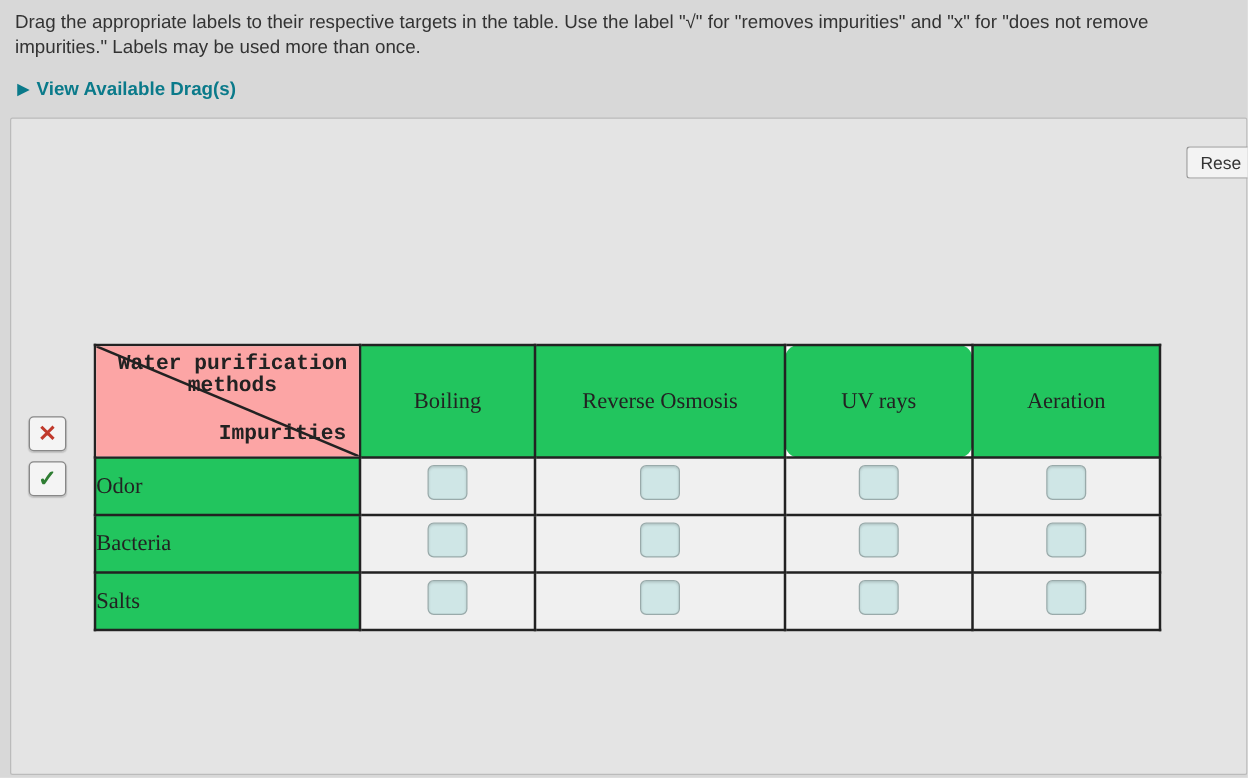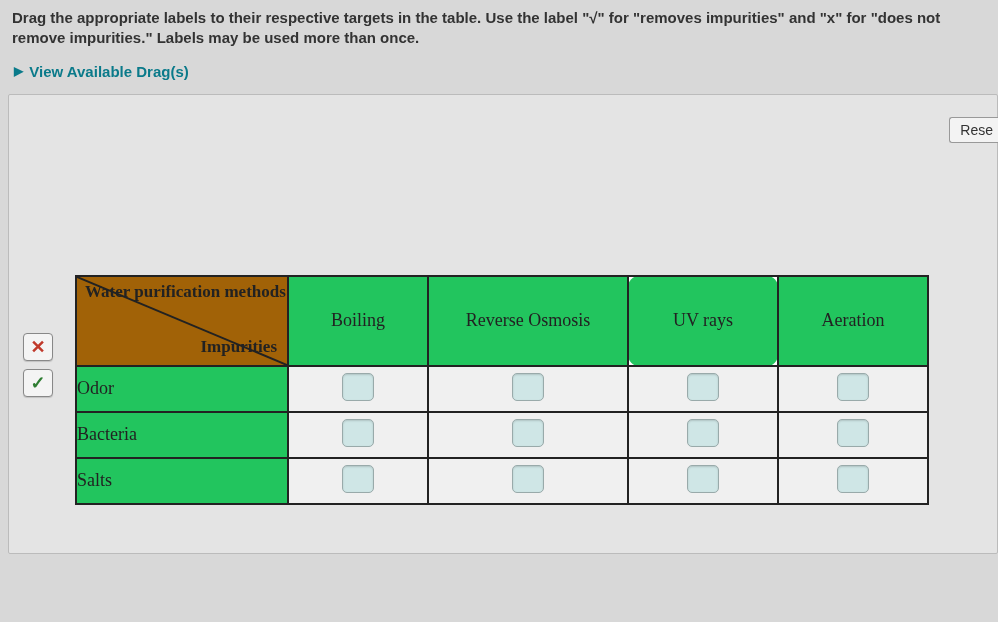--- a/index.html
+++ b/index.html
@@ -8,21 +8,21 @@
     padding: 8px 0 0 8px;
     font-family: Arial, Helvetica, sans-serif;
     background: #d8d8d8;
     width: 998px;
     height: 622px;
     overflow: hidden;
     color: #222;
   }
   .instructions {
     font-size: 15px;
-    font-weight: bold;
+    font-weight: normal;
     color: #333;
     margin: 0 10px 8px 4px;
     line-height: 1.35;
   }
   .hints {
     color: #0a7a8a;
     font-size: 15px;
     font-weight: bold;
     margin: 6px 0 10px 6px;
     cursor: pointer;
@@ -32,21 +32,21 @@
   }
   .hints .tri {
     font-size: 12px;
   }
   .panel {
     position: relative;
     margin: 4px 0 0 0;
     background: #e4e4e4;
     border: 1px solid #bbb;
     border-radius: 2px;
-    height: 460px;
+    height: 526px;
     padding: 12px;
   }
   .reset-btn {
     position: absolute;
     top: 22px;
     right: -2px;
     background: #f3f3f3;
     border: 1px solid #999;
     border-right: none;
     border-radius: 3px 0 0 3px;
@@ -92,23 +92,23 @@
     background: #fff;
     border: 2px solid #222;
   }
   table.grid th, table.grid td {
     border: 2px solid #222;
     padding: 0;
   }
   .diag-cell {
     width: 210px;
     height: 88px;
-    background: #a16207;
+    background: #fca5a5;
     position: relative;
-    font-family: Liberation Serif, serif;
+    font-family: Liberation Mono, monospace;
   }
   .diag-cell svg { position:absolute; inset:0; }
   .diag-top {
     position: absolute;
     top: 6px; left: 8px;
     font-size: 17px;
     line-height: 1.1;
   }
   .diag-bot {
     position: absolute;

